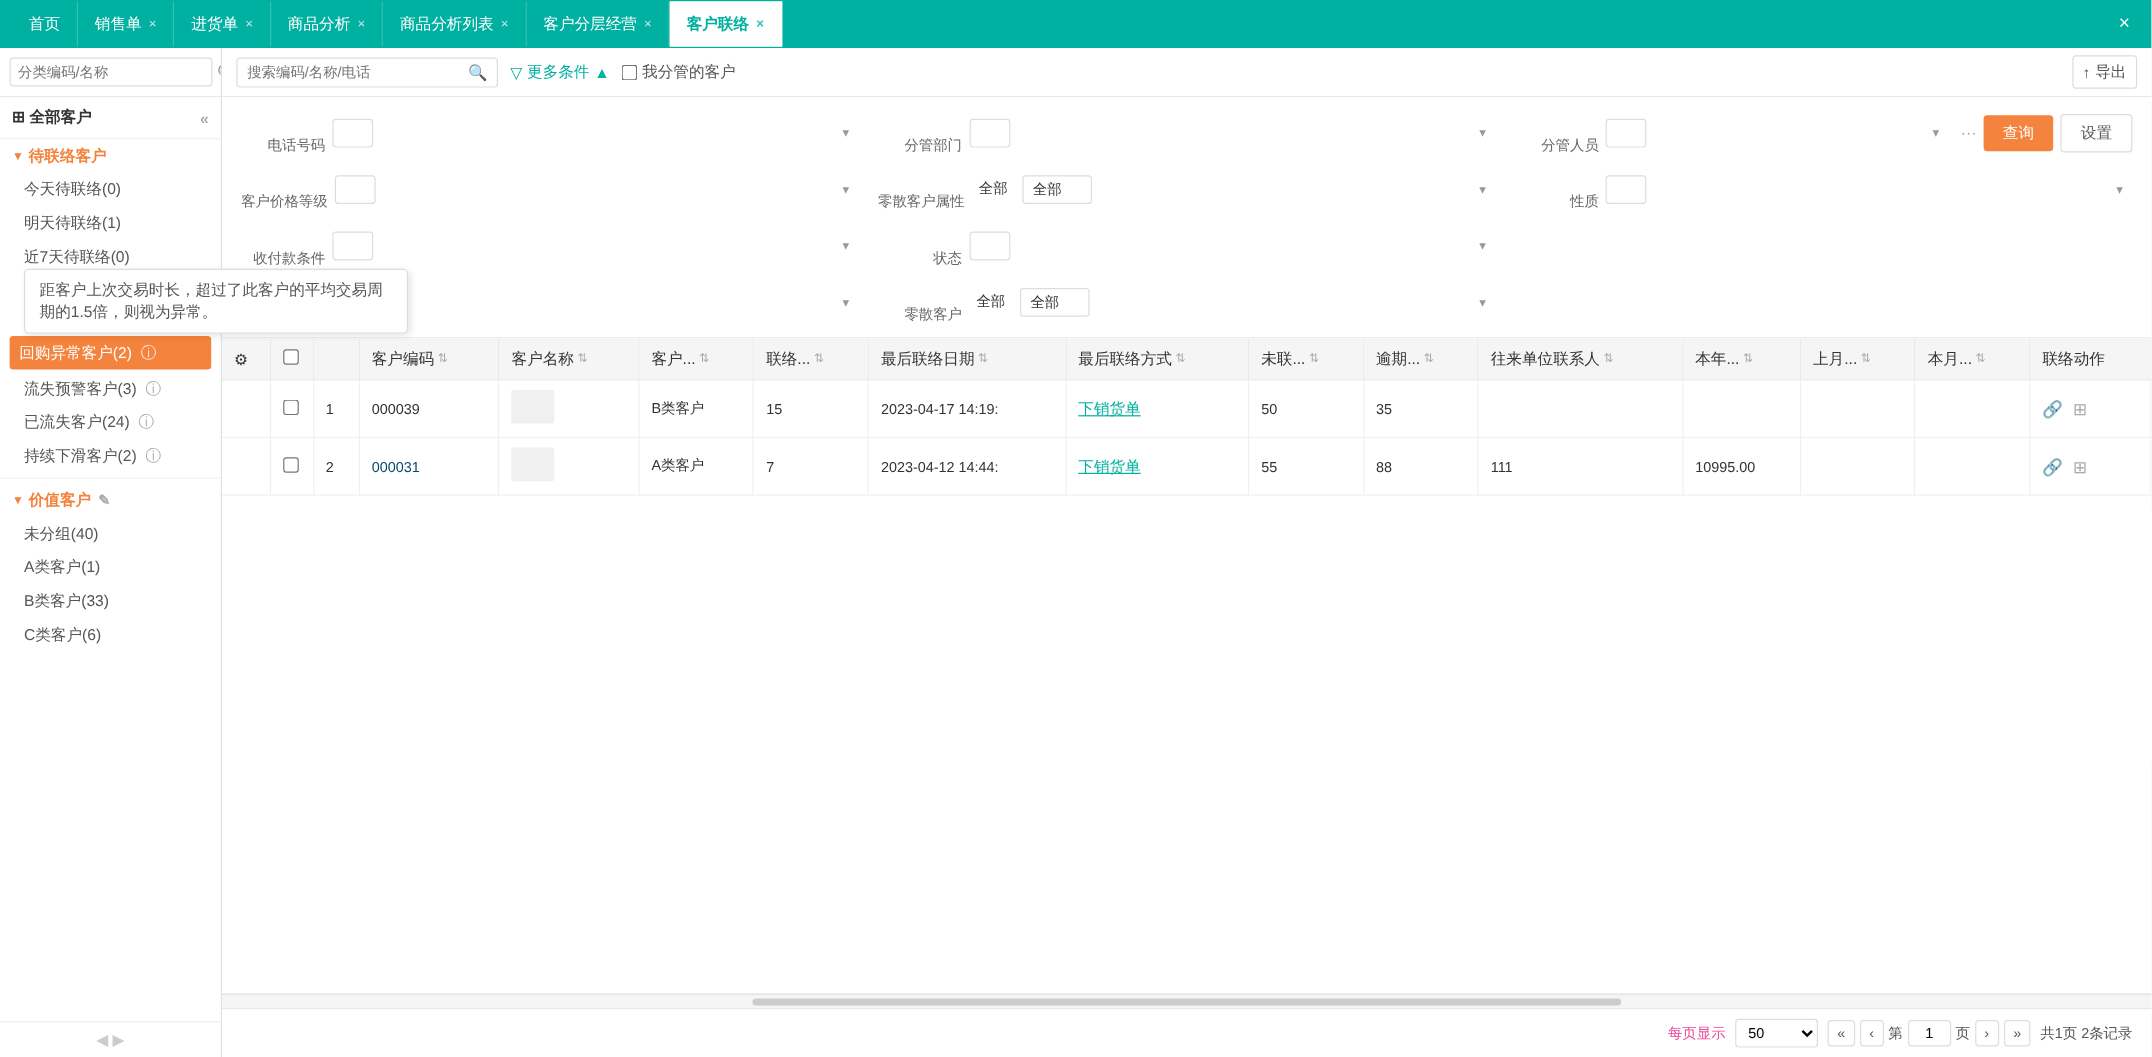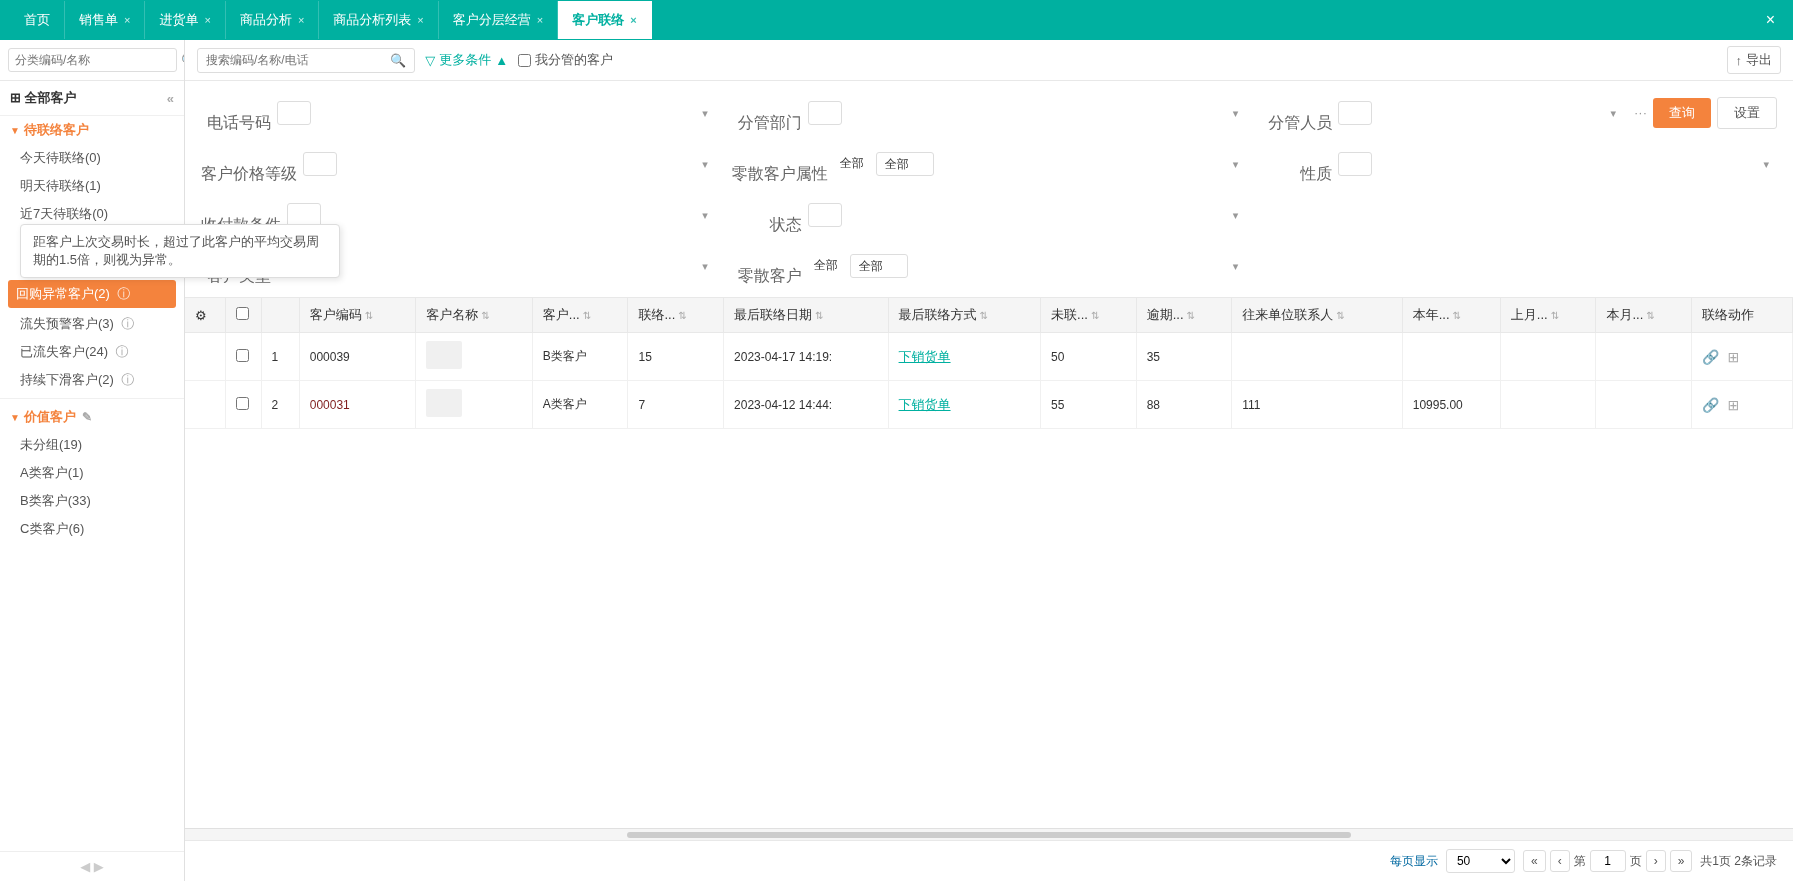--- a/index.html
+++ b/index.html
@@ -86,21 +86,21 @@
       color: #555; cursor: pointer; border: 1px solid #ddd; border-radius: 3px;
       padding: 4px 8px;
     }
 
     
     .filter-grid {
       background: #fff; padding: 10px 16px; border-bottom: 1px solid #e8e8e8;
       display: grid; grid-template-columns: repeat(3, 1fr); gap: 8px 16px;
     }
     .filter-row { display: flex; align-items: center; gap: 6px; }
-    .filter-label { color: #666; white-space: nowrap; min-width: 70px; text-align: right; font-size: 16px; margin-top: 22px; }
+    .filter-label { color: #666; white-space: nowrap; min-width: 70px; text-align: right; font-size: 12px; margin-top: 22px; }
     .filter-select {
       flex: 1; border: 1px solid #ddd; border-radius: 3px; padding: 4px 24px 4px 8px;
       font-size: 12px; background: #fff; appearance: none; -webkit-appearance: none;
       position: relative; cursor: pointer; color: #333;
     }
     .filter-select-wrap { flex: 1; position: relative; }
     .filter-select-wrap::after {
       content: '▾'; position: absolute; right: 8px; top: 50%; transform: translateY(-50%);
       color: #999; pointer-events: none; font-size: 11px;
     }
@@ -138,21 +138,21 @@
       width: 36px; height: 28px; background: #f0f0f0; border-radius: 2px;
       display: inline-block;
     }
 
     
     .pagination {
       display: flex; align-items: center; justify-content: flex-end;
       padding: 8px 16px; background: #fff; border-top: 1px solid #e8e8e8;
       gap: 8px;
     }
-    .pagination-label { color: #0369a1; font-size: 12px; font-family: Liberation Serif, serif; }
+    .pagination-label { color: #ec4899; font-size: 12px; font-family: Liberation Serif, serif; }
     .page-size-select {
       border: 1px solid #ddd; border-radius: 3px; padding: 3px 20px 3px 6px;
       font-size: 12px; background: #fff;
     }
     .page-nav { display: flex; align-items: center; gap: 4px; }
     .page-btn {
       border: 1px solid #ddd; border-radius: 3px; padding: 3px 7px;
       cursor: pointer; background: #fff; color: #555; font-size: 12px;
     }
     .page-input {
@@ -258,21 +258,21 @@
         <span>持续下滑客户(2)</span>
         <span style="margin-left:4px; color:#aaa;">ⓘ</span>
       </div>
       <div class="sidebar-divider"></div>
       <div class="sidebar-group-label">
         <span class="arrow">▼</span>
         <span>价值客户</span>
         <span style="margin-left:6px; color:#aaa; font-size:12px;">✎</span>
       </div>
       <div class="sidebar-item">
-        <span>未分组(19)</span>
+        <span>未分组(40)</span>
       </div>
       <div class="sidebar-item">
         <span>A类客户(1)</span>
       </div>
       <div class="sidebar-item">
         <span>B类客户(33)</span>
       </div>
       <div class="sidebar-item">
         <span>C类客户(6)</span>
       </div>
@@ -493,21 +493,21 @@
         <div class="action-icons">
           <span class="action-icon">🔗</span>
           <span class="action-icon">⊞</span>
         </div>
       </td>
     </tr>
             <tr>
       <td></td>
       <td><input type="checkbox" style=""></td>
       <td>2</td>
-      <td style="color:#7f1d1d">000031</td>
+      <td style="color:#0c4a6e">000031</td>
       <td><span class="img-placeholder"></span></td>
       <td>A类客户</td>
       <td>7</td>
       <td>2023-04-12 14:44:</td>
       <td><span class="link-text">下销货单</span></td>
       <td>55</td>
       <td>88</td>
       <td>111</td>
       <td>10995.00</td>
       <td></td>

